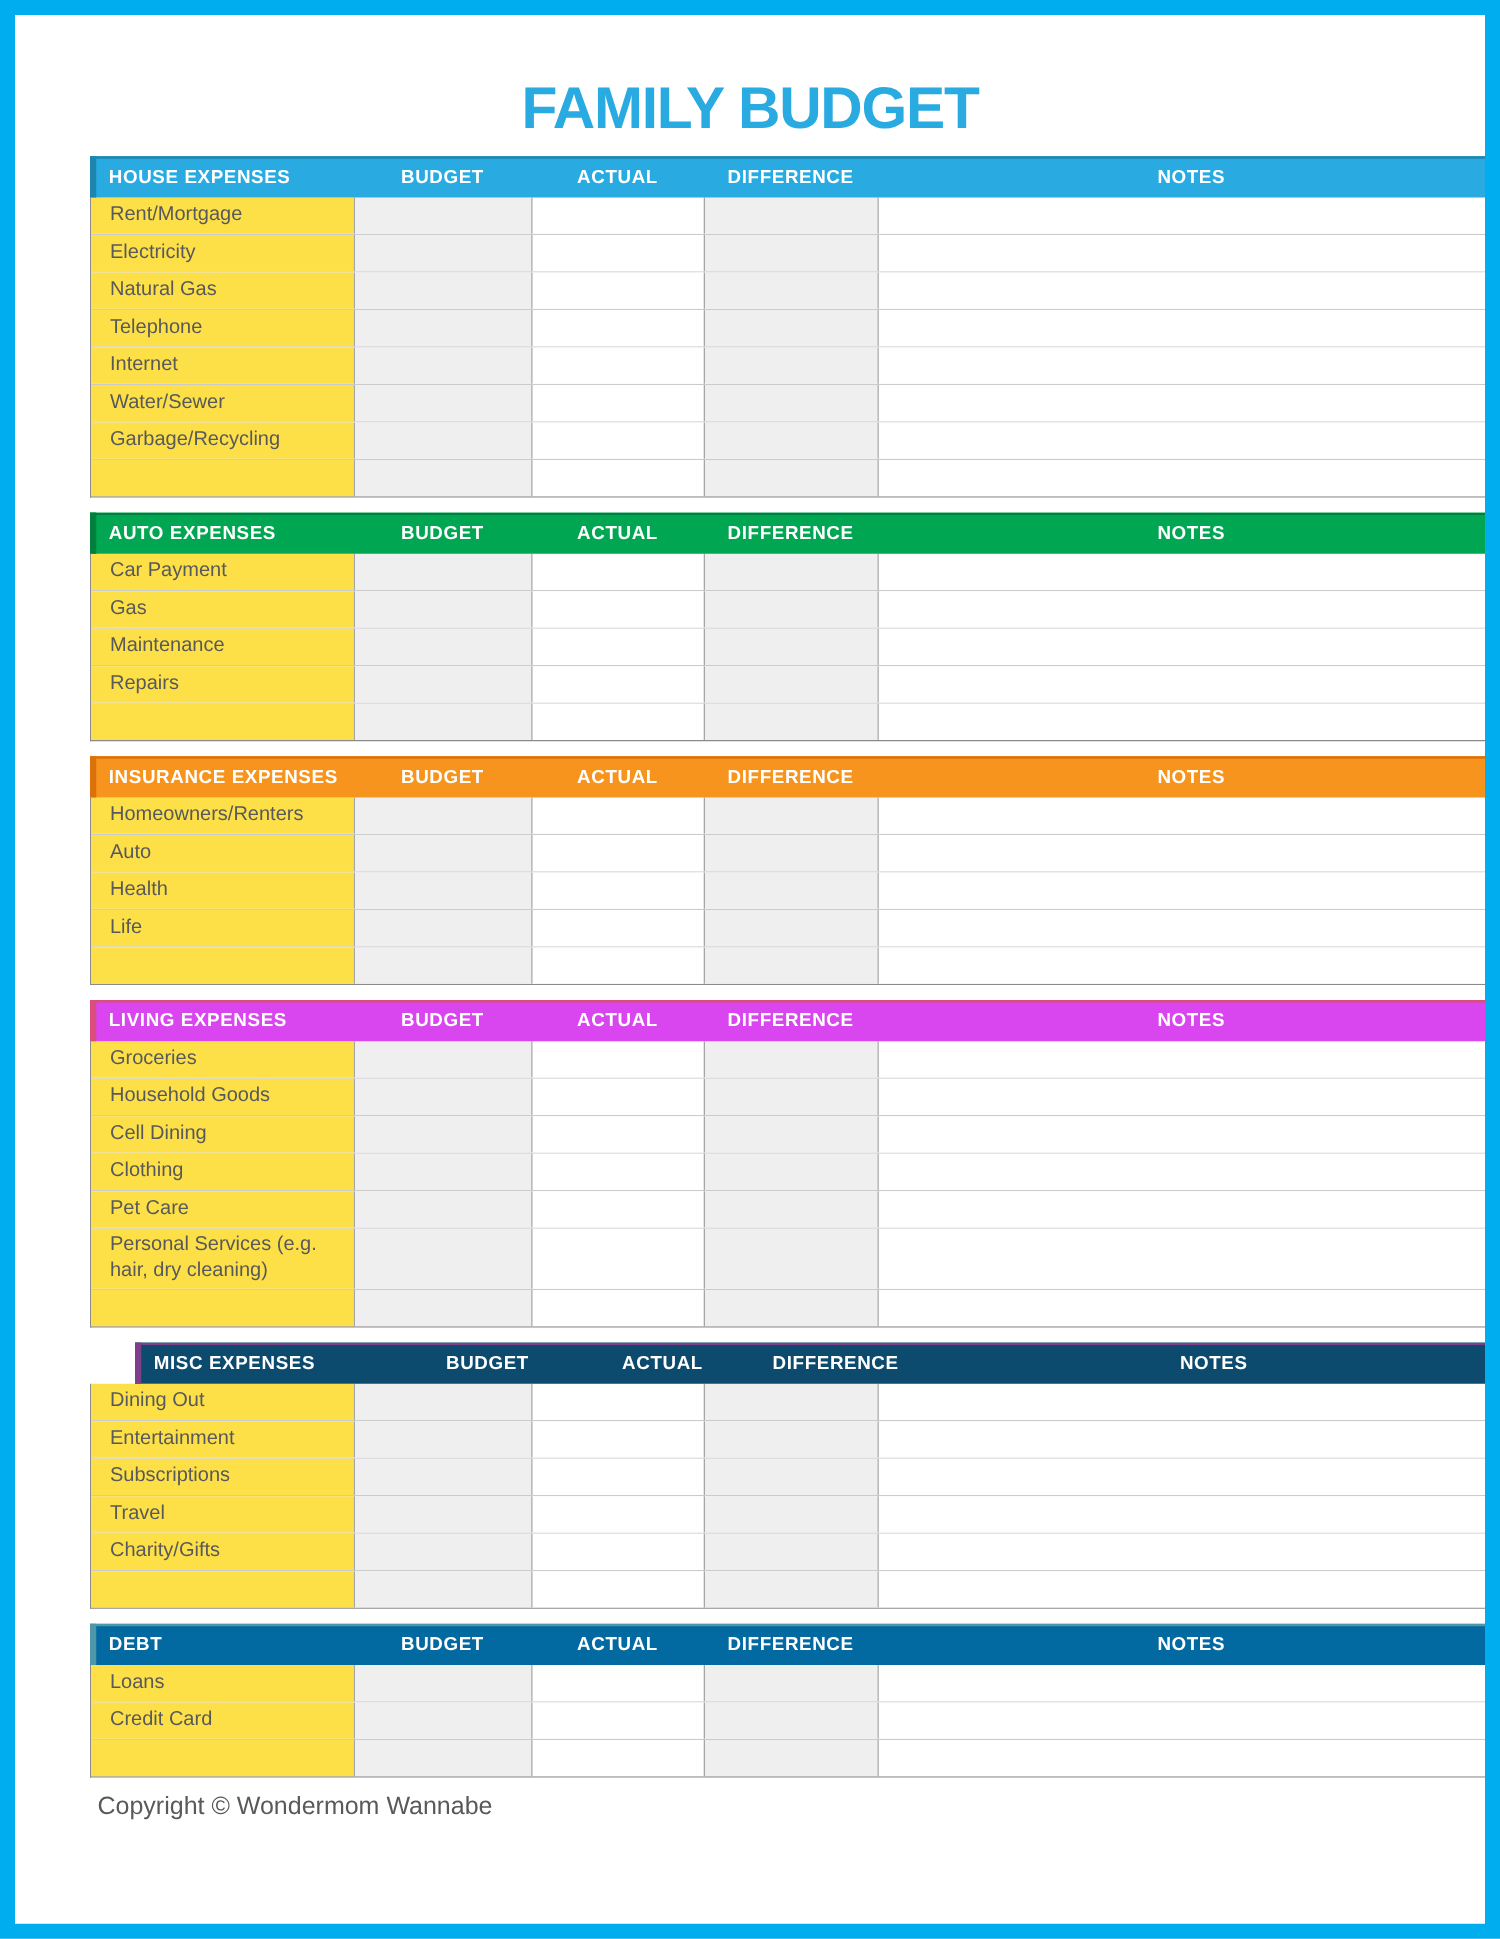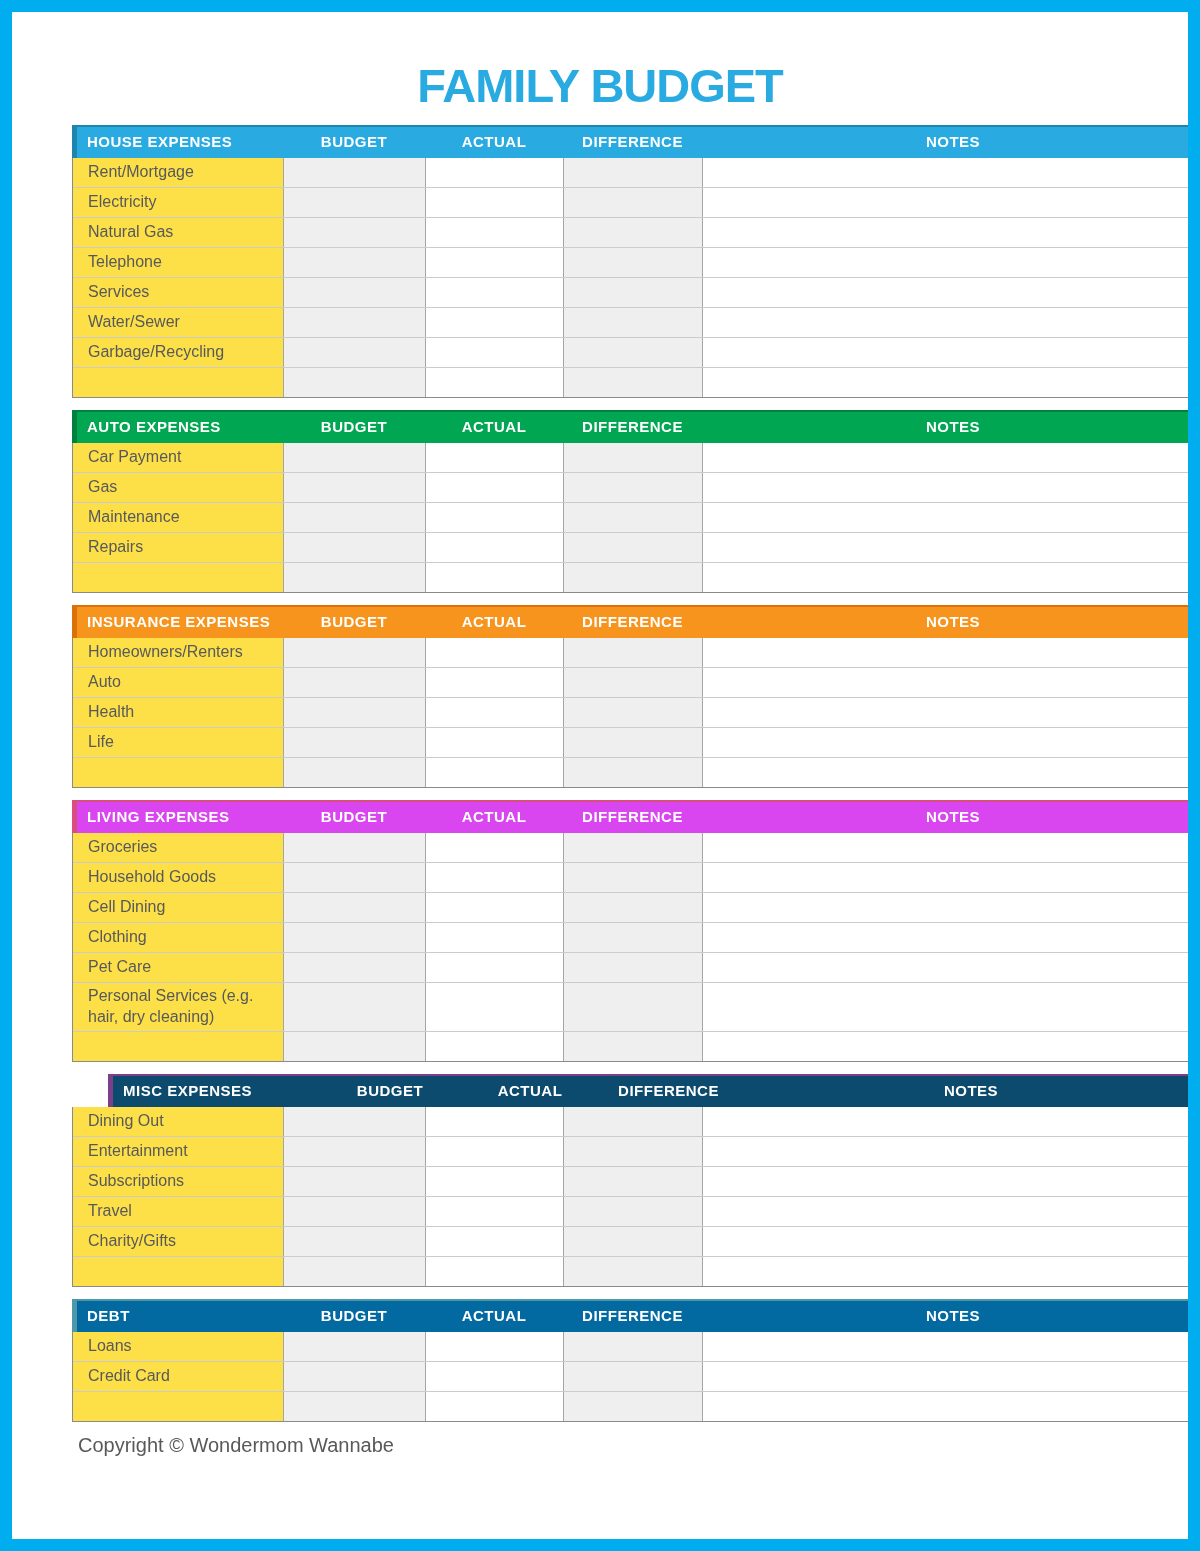--- a/index.html
+++ b/index.html
@@ -110,21 +110,21 @@
           <div class="cell plain"></div>
         </div>
         <div class="row">
           <div class="cell label">Telephone</div>
           <div class="cell shaded"></div>
           <div class="cell plain"></div>
           <div class="cell shaded"></div>
           <div class="cell plain"></div>
         </div>
         <div class="row">
-          <div class="cell label">Services</div>
+          <div class="cell label">Internet</div>
           <div class="cell shaded"></div>
           <div class="cell plain"></div>
           <div class="cell shaded"></div>
           <div class="cell plain"></div>
         </div>
         <div class="row">
           <div class="cell label">Water/Sewer</div>
           <div class="cell shaded"></div>
           <div class="cell plain"></div>
           <div class="cell shaded"></div>

